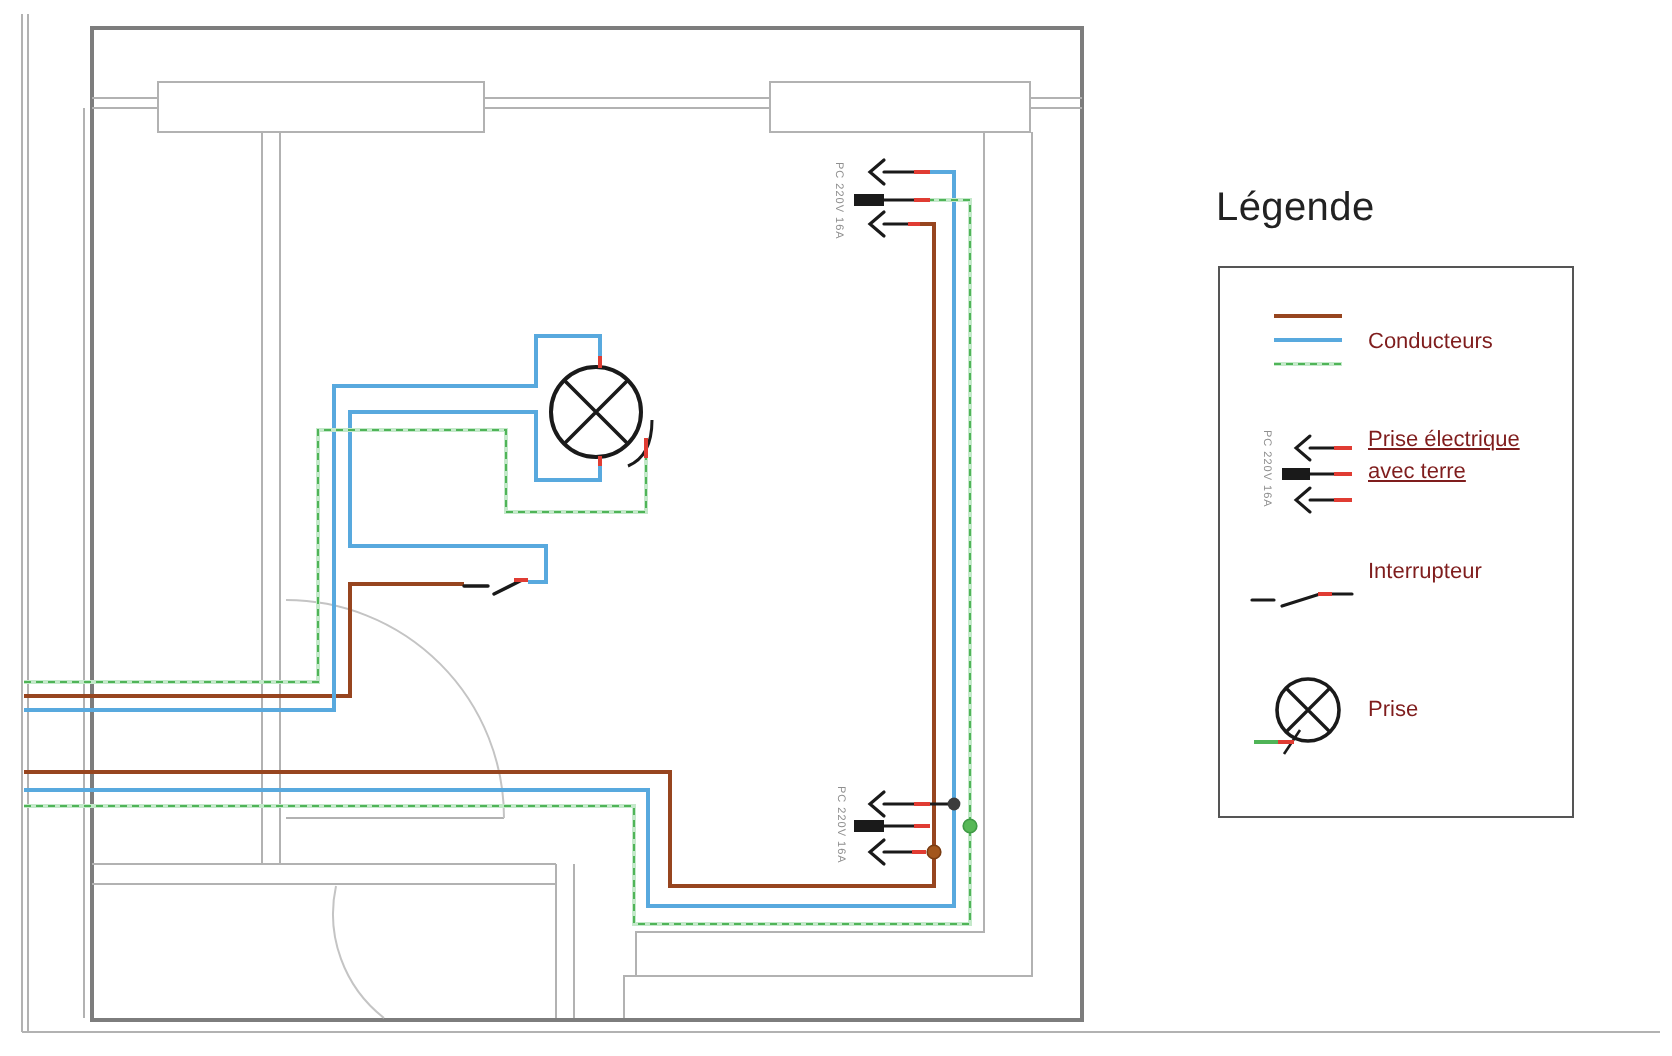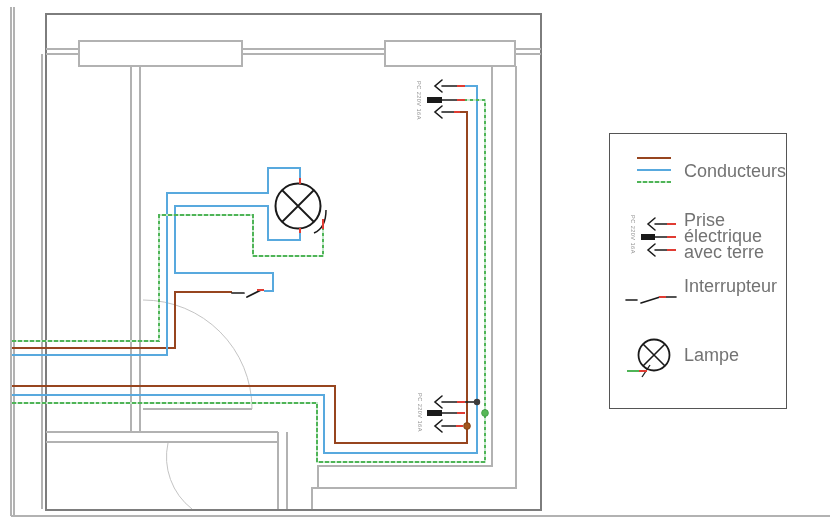--- a/index.html
+++ b/index.html
@@ -10,24 +10,24 @@
   .stage svg { position:absolute; left:0; top:0; }
   .legend-title {
     position:absolute; left:608px; top:93px;
     font-size:20px; color:#222; letter-spacing:0.2px;
   }
   .legend-box {
     position:absolute; left:609px; top:133px; width:176px; height:274px;
     border:1.4px solid #555; background:transparent;
   }
   .llabel {
-    position:absolute; left:684px; font-size:18px; color:#737373; line-height:16px;
+    position:absolute; left:684px; font-size:11px; color:#7f1d1d; line-height:16px;
   }
   .llabel.conducteurs { top:163px; }
-  .llabel.prise { top:212px; width:88px; }
+  .llabel.prise { top:212px; width:88px;text-decoration:underline; }
   .llabel.interrupteur { top:278px; }
   .llabel.lampe { top:347px; }
   .vtext {
     position:absolute; font-size:5.5px; letter-spacing:0.5px; color:#8f8f8f;
     white-space:nowrap; transform-origin:0 0; transform:rotate(90deg);
     font-family:"Liberation Sans","DejaVu Sans",sans-serif;
   }
   .vtext.top-socket    { left:422px; top:81px; }
   .vtext.bottom-socket { left:423px; top:393px; }
   .vtext.legend-socket { left:636px; top:215px; }
@@ -186,24 +186,25 @@
       <circle cx="654" cy="355" r="15.5"></circle>
       <path d="M643,344 L665,366 M665,344 L643,366" stroke-width="1.6"></path>
       <path d="M642,377 L650,365" stroke-width="1.3"></path>
     </g>
     <g fill="none" stroke-width="1.8" shape-rendering="crispEdges">
       <path d="M627,371 H639" stroke="#4fb457"></path>
       <path d="M639,371 H647" stroke="#e03c33"></path>
     </g>
   </svg>
 
+  <div class="legend-title">Légende</div>
   <div class="legend-box"></div>
 
   <div class="llabel conducteurs">Conducteurs</div>
   <div class="llabel prise">Prise électrique avec terre</div>
   <div class="llabel interrupteur">Interrupteur</div>
-  <div class="llabel lampe">Lampe</div>
+  <div class="llabel lampe">Prise</div>
 
   <div class="vtext top-socket">PC 220V 16A</div>
   <div class="vtext bottom-socket">PC 220V 16A</div>
   <div class="vtext legend-socket">PC 220V 16A</div>
 
 </div>
 
 </body></html>

